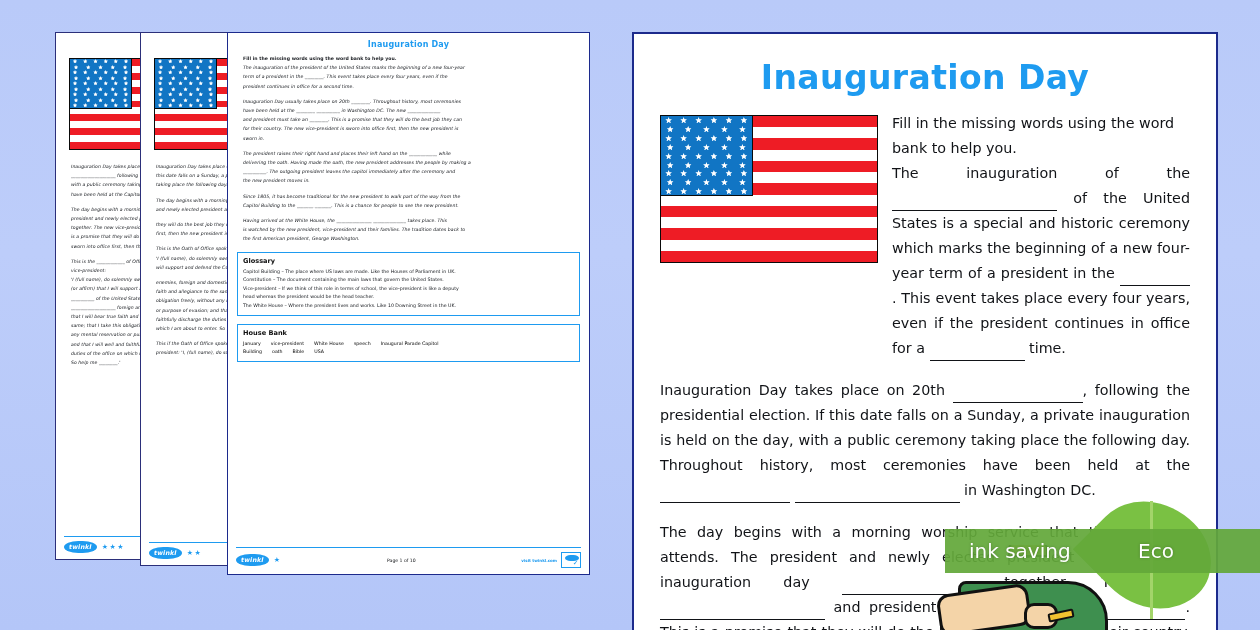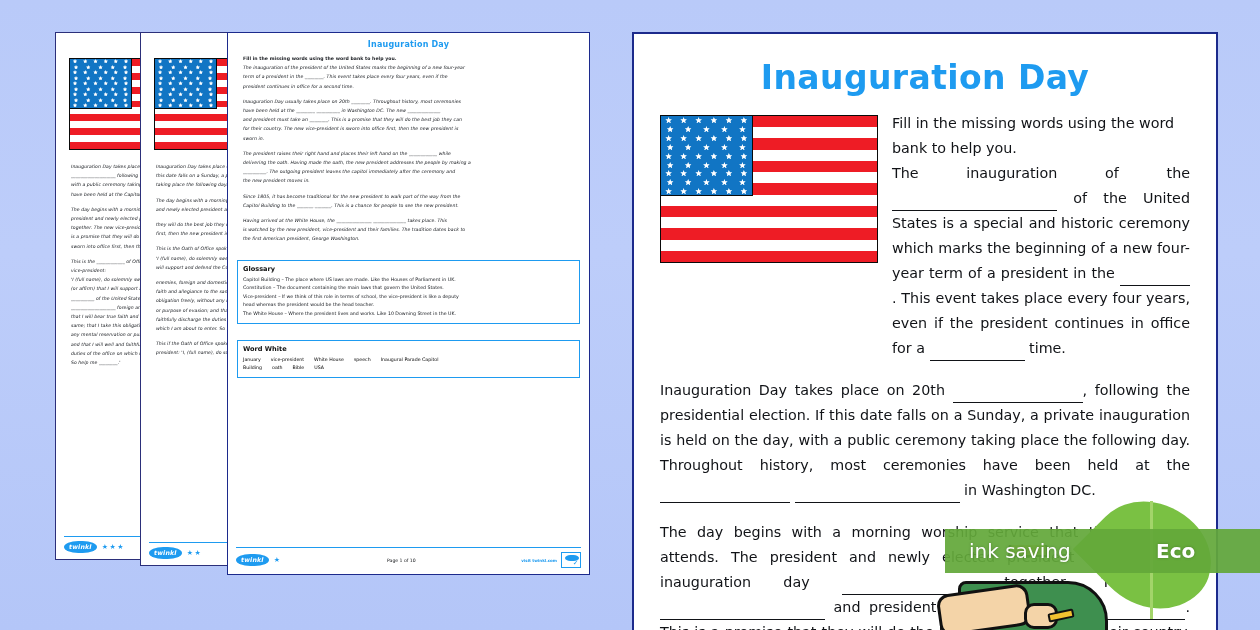--- a/index.html
+++ b/index.html
@@ -113,21 +113,21 @@
   }
   .b-s  { width: 70px; }
   .b-m  { width: 95px; }
   .b-l  { width: 130px; }
   .b-xl { width: 165px; }
 
   
   .box {
     border: 1.3px solid #1e9bf0;
     padding: 4px 5px;
-    margin-top: 16px;
+    margin-top: 8px;
   }
   .box-h { font-size: 6.6px; font-weight: bold; color: #111; margin-bottom: 3px; }
   .box-l { font-size: 4.7px; line-height: 8.6px; color: #15181d; white-space: nowrap; }
   .wb-row { display: flex; gap: 10px; font-size: 4.7px; line-height: 8.6px; }
   .wb-row span { white-space: nowrap; }
 
   
   .footer {
     position: absolute; left: 8px; right: 8px; bottom: 6px;
     border-top: 1.1px solid #1e9bf0;
@@ -189,21 +189,21 @@
   .eco-text {
     position: absolute; top: 6px; height: 44px;
     display: flex; align-items: center;
     color: #ffffff;
     font-family: "DejaVu Sans", sans-serif;
     font-size: 20px;
     font-weight: normal;
     text-shadow: 0 0 3px rgba(0,0,0,.25);
   }
   #eco-ink { left: 24px; }
-  #eco-eco { left: 211px; font-weight: 700; }
+  #eco-eco { left: 193px; font-weight: 400; }
 
   
   #eco-illus {
     position: absolute; left: 928px; top: 545px;
     width: 210px; height: 85px; z-index: 30; overflow: hidden;
   }
   #eco-illus .hair { position:absolute; left:80px; top:-6px; width:40px;height:18px;
      background:#efc36b; border-radius:50% 50% 0 0; border:2px solid #111;}
   #eco-illus .body { position:absolute; left:30px; top:36px; width:150px; height:60px;
      background:#3e8f4f; border:3px solid #111; border-radius:8px 40px 0 0;}
@@ -504,21 +504,21 @@
         <div class="js-boxlines">
             <div class="box-l">Capitol Building – The place where US laws are made. Like the Houses of Parliament in UK.</div>
             <div class="box-l">Constitution – The document containing the main laws that govern the United States.</div>
             <div class="box-l">Vice-president – If we think of this role in terms of school, the vice-president is like a deputy</div>
             <div class="box-l">head whereas the president would be the head teacher.</div>
             <div class="box-l">The White House – Where the president lives and works.  Like 10 Downing Street in the UK.</div>
           </div>
       </div>
 
       <div class="box">
-        <div class="box-h">Word White</div>
+        <div class="box-h">House Bank</div>
         <div class="wb-row js-wb">
             <span>January</span>
             <span>vice-president</span>
             <span>White House</span>
             <span>speech</span>
             <span>Inaugural Parade Capitol</span>
           </div>
         <div class="wb-row js-wb">
             <span>Building</span>
             <span>oath</span>

